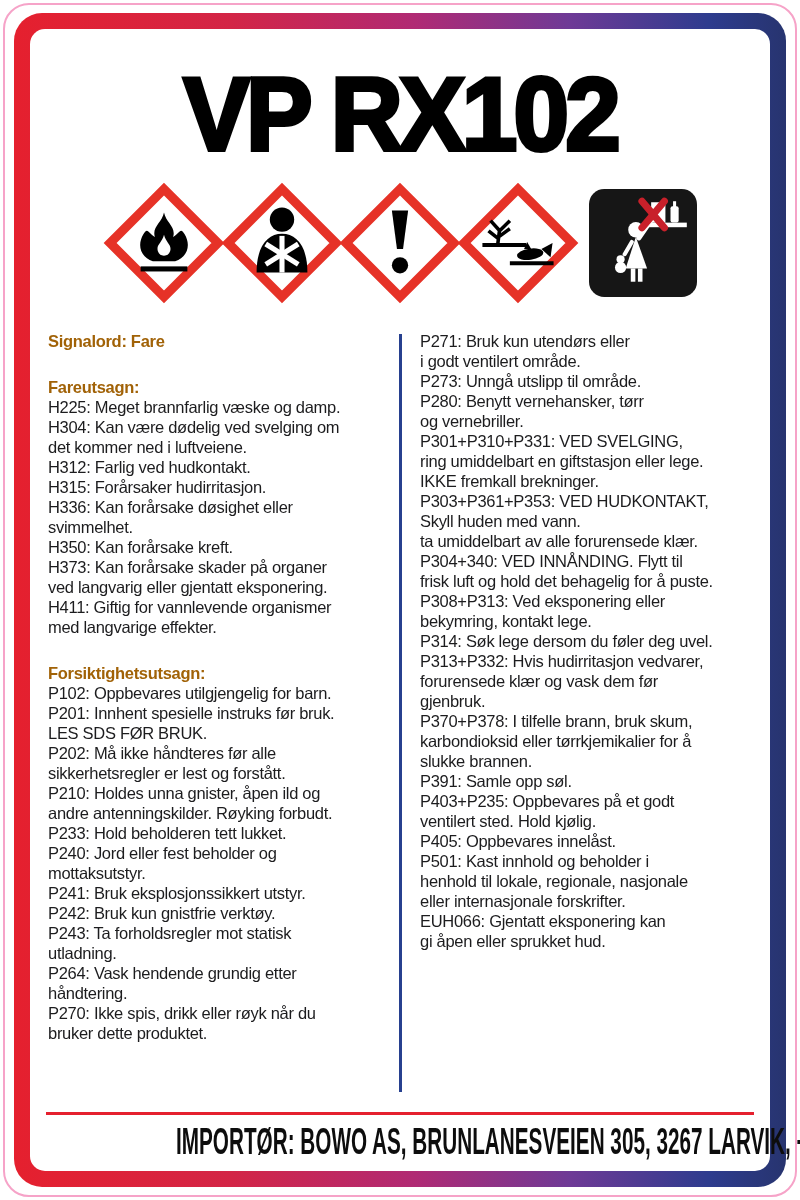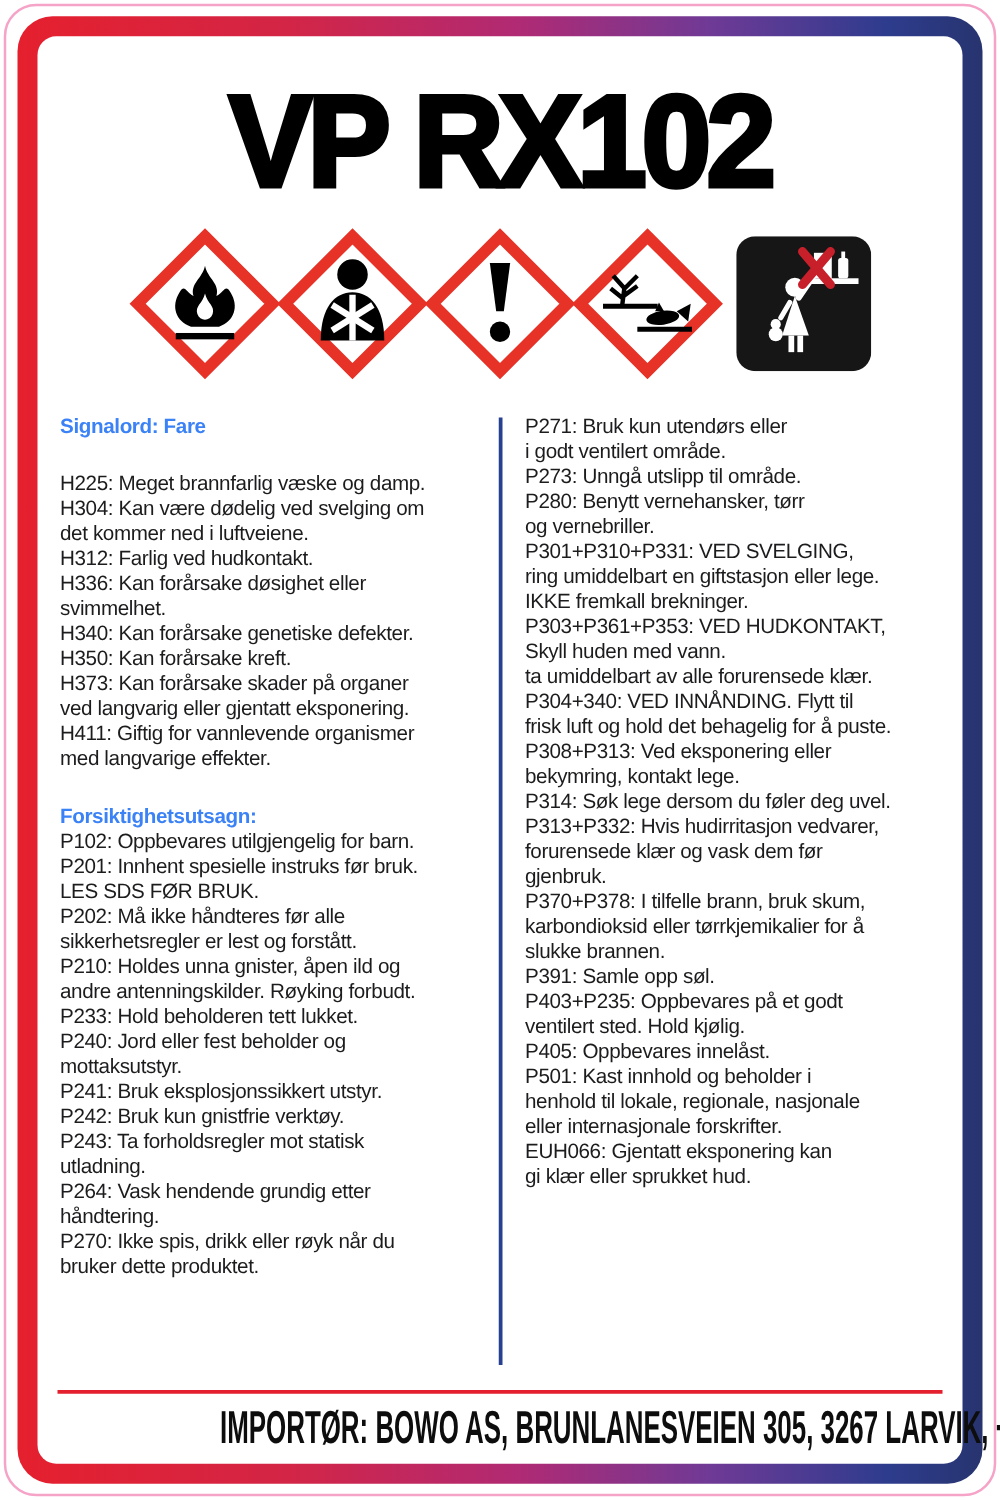--- a/index.html
+++ b/index.html
@@ -36,21 +36,21 @@
   .col-left{left:48px;width:350px;}
   .col-right{left:420px;width:348px;}
   .divider{
     position:absolute;left:399px;top:334px;width:3px;height:758px;
     background:#27408f;
   }
   .line{
     font-size:16.5px;line-height:20px;color:#1c1c1e;
     letter-spacing:-0.3px;white-space:nowrap;
   }
-  .line.heading{color:#3b82f6;font-weight:bold;}
+  .line.heading{color:#a16207;font-weight:bold;}
   .line.spacer{height:26px;}
   .footer-sep{
     position:absolute;left:46px;right:46px;top:1112px;height:3px;
     background:#e5202e;
   }
   .footer-text{
     position:absolute;left:0;right:0;top:1122px;text-align:center;
     font-size:37px;font-weight:bold;color:#0d0d0d;line-height:1.1;
     transform:scaleX(0.56);transform-origin:center;white-space:nowrap;
     letter-spacing:0px;
@@ -121,27 +121,28 @@
     <g stroke="#c8202a" stroke-width="7" stroke-linecap="round">
       <line x1="52" y1="12" x2="74" y2="38"></line>
       <line x1="74" y1="12" x2="52" y2="38"></line>
     </g>
   </svg>
 </div>
 
 <div class="col col-left">
     <div class="line heading">Signalord: Fare</div>
     <div class="line spacer">&nbsp;</div>
+    <div class="line heading">Fareutsagn:</div>
     <div class="line text">H225: Meget brannfarlig væske og damp.</div>
     <div class="line text">H304: Kan være dødelig ved svelging om</div>
     <div class="line text">det kommer ned i luftveiene.</div>
     <div class="line text">H312: Farlig ved hudkontakt.</div>
+    <div class="line text">H315: Forårsaker hudirritasjon.</div>
     <div class="line text">H336: Kan forårsake døsighet eller</div>
     <div class="line text">svimmelhet.</div>
-    <div class="line text">H340: Kan forårsake genetiske defekter.</div>
     <div class="line text">H350: Kan forårsake kreft.</div>
     <div class="line text">H373: Kan forårsake skader på organer</div>
     <div class="line text">ved langvarig eller gjentatt eksponering.</div>
     <div class="line text">H411: Giftig for vannlevende organismer</div>
     <div class="line text">med langvarige effekter.</div>
     <div class="line spacer">&nbsp;</div>
     <div class="line heading">Forsiktighetsutsagn:</div>
     <div class="line text">P102: Oppbevares utilgjengelig for barn.</div>
     <div class="line text">P201: Innhent spesielle instruks før bruk.</div>
     <div class="line text">LES SDS FØR BRUK.</div>
@@ -186,17 +187,17 @@
     <div class="line text">karbondioksid eller tørrkjemikalier for å</div>
     <div class="line text">slukke brannen.</div>
     <div class="line text">P391: Samle opp søl.</div>
     <div class="line text">P403+P235: Oppbevares på et godt</div>
     <div class="line text">ventilert sted. Hold kjølig.</div>
     <div class="line text">P405: Oppbevares innelåst.</div>
     <div class="line text">P501: Kast innhold og beholder i</div>
     <div class="line text">henhold til lokale, regionale, nasjonale</div>
     <div class="line text">eller internasjonale forskrifter.</div>
     <div class="line text">EUH066: Gjentatt eksponering kan</div>
-    <div class="line text">gi klær eller sprukket hud.</div>
+    <div class="line text">gi åpen eller sprukket hud.</div>
   </div>
 
 <div class="footer-sep"></div>
 <div class="footer-text">IMPORTØR: BOWO AS, BRUNLANESVEIEN 305, 3267 LARVIK, +47 90174912</div>
 
 </body></html>

